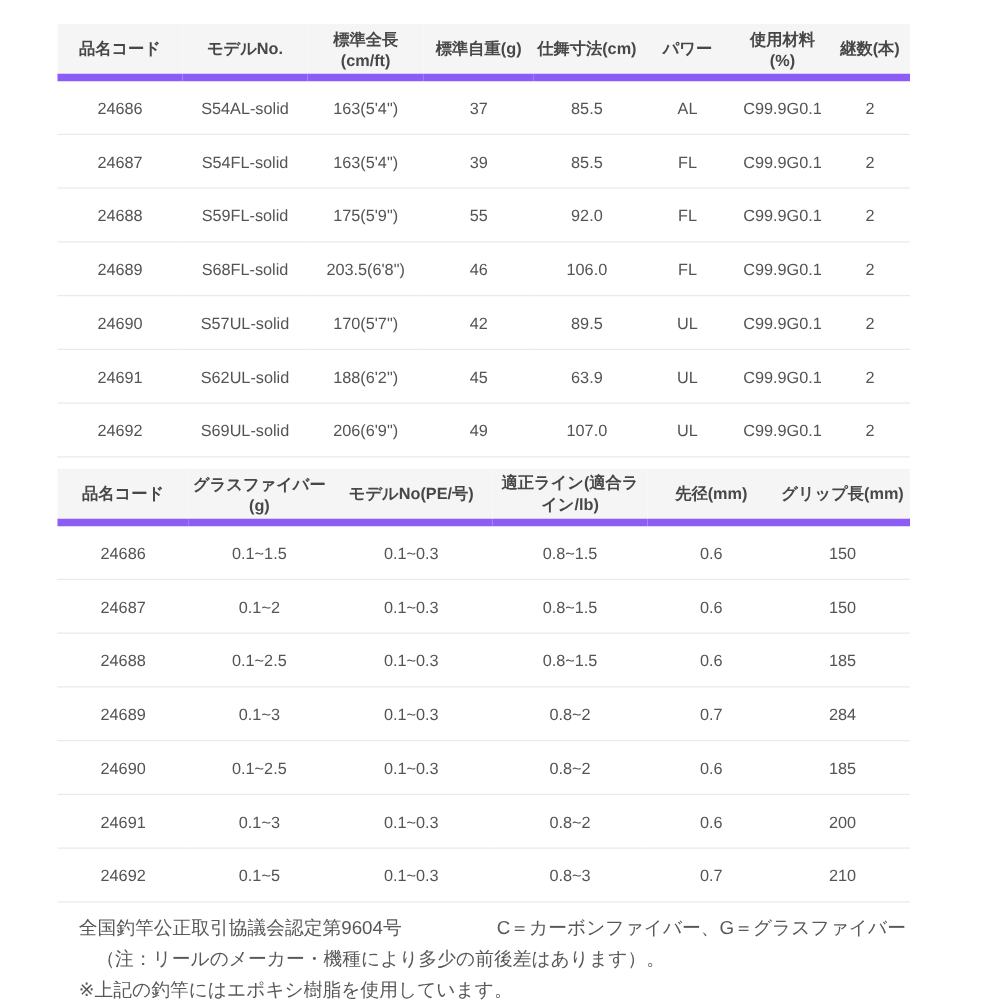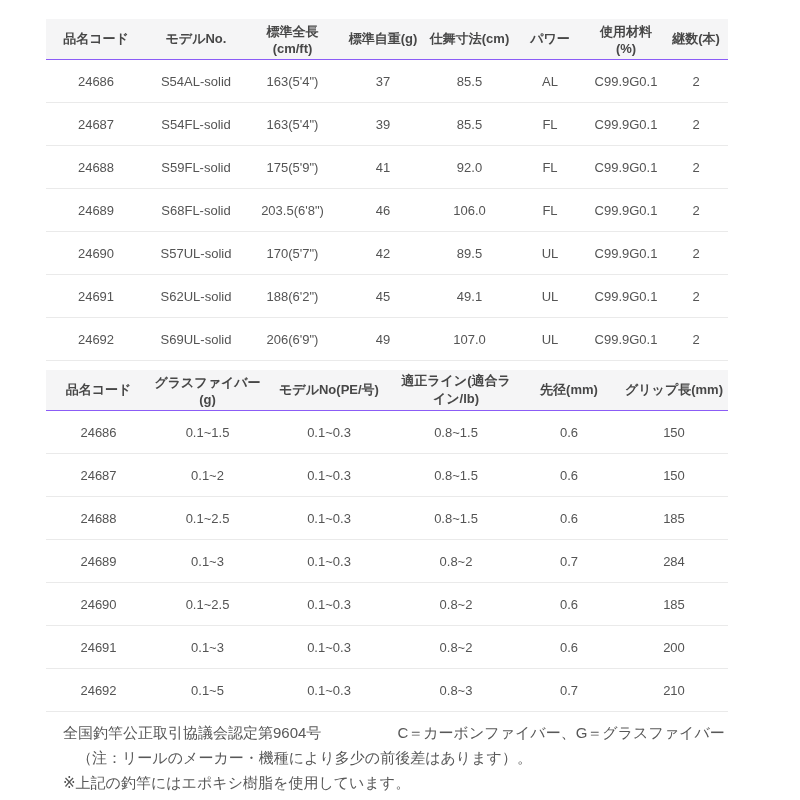--- a/index.html
+++ b/index.html
@@ -21,21 +21,21 @@
     width: 682px;
   }
   table.spec-table th {
     background: #f5f5f6;
     font-weight: bold;
     font-size: 13px;
     height: 40px;
     text-align: center;
     vertical-align: middle;
     color: #474747;
-    border-bottom: 1px solid #8b5cf6;
+    border-bottom: 6px solid #8b5cf6;
     padding: 0 2px;
   }
   table.spec-table td {
     font-size: 13px;
     height: 42px;
     text-align: center;
     vertical-align: middle;
     color: #545454;
     border-bottom: 1px solid #eaeaea;
     padding: 0 2px;
@@ -110,21 +110,21 @@
           <td>39</td>
           <td>85.5</td>
           <td>FL</td>
           <td>C99.9G0.1</td>
           <td>2</td>
         </tr>
         <tr>
           <td>24688</td>
           <td>S59FL-solid</td>
           <td>175(5'9")</td>
-          <td>41</td>
+          <td>55</td>
           <td>92.0</td>
           <td>FL</td>
           <td>C99.9G0.1</td>
           <td>2</td>
         </tr>
         <tr>
           <td>24689</td>
           <td>S68FL-solid</td>
           <td>203.5(6'8")</td>
           <td>46</td>
@@ -141,21 +141,21 @@
           <td>89.5</td>
           <td>UL</td>
           <td>C99.9G0.1</td>
           <td>2</td>
         </tr>
         <tr>
           <td>24691</td>
           <td>S62UL-solid</td>
           <td>188(6'2")</td>
           <td>45</td>
-          <td>49.1</td>
+          <td>63.9</td>
           <td>UL</td>
           <td>C99.9G0.1</td>
           <td>2</td>
         </tr>
         <tr>
           <td>24692</td>
           <td>S69UL-solid</td>
           <td>206(6'9")</td>
           <td>49</td>
           <td>107.0</td>

